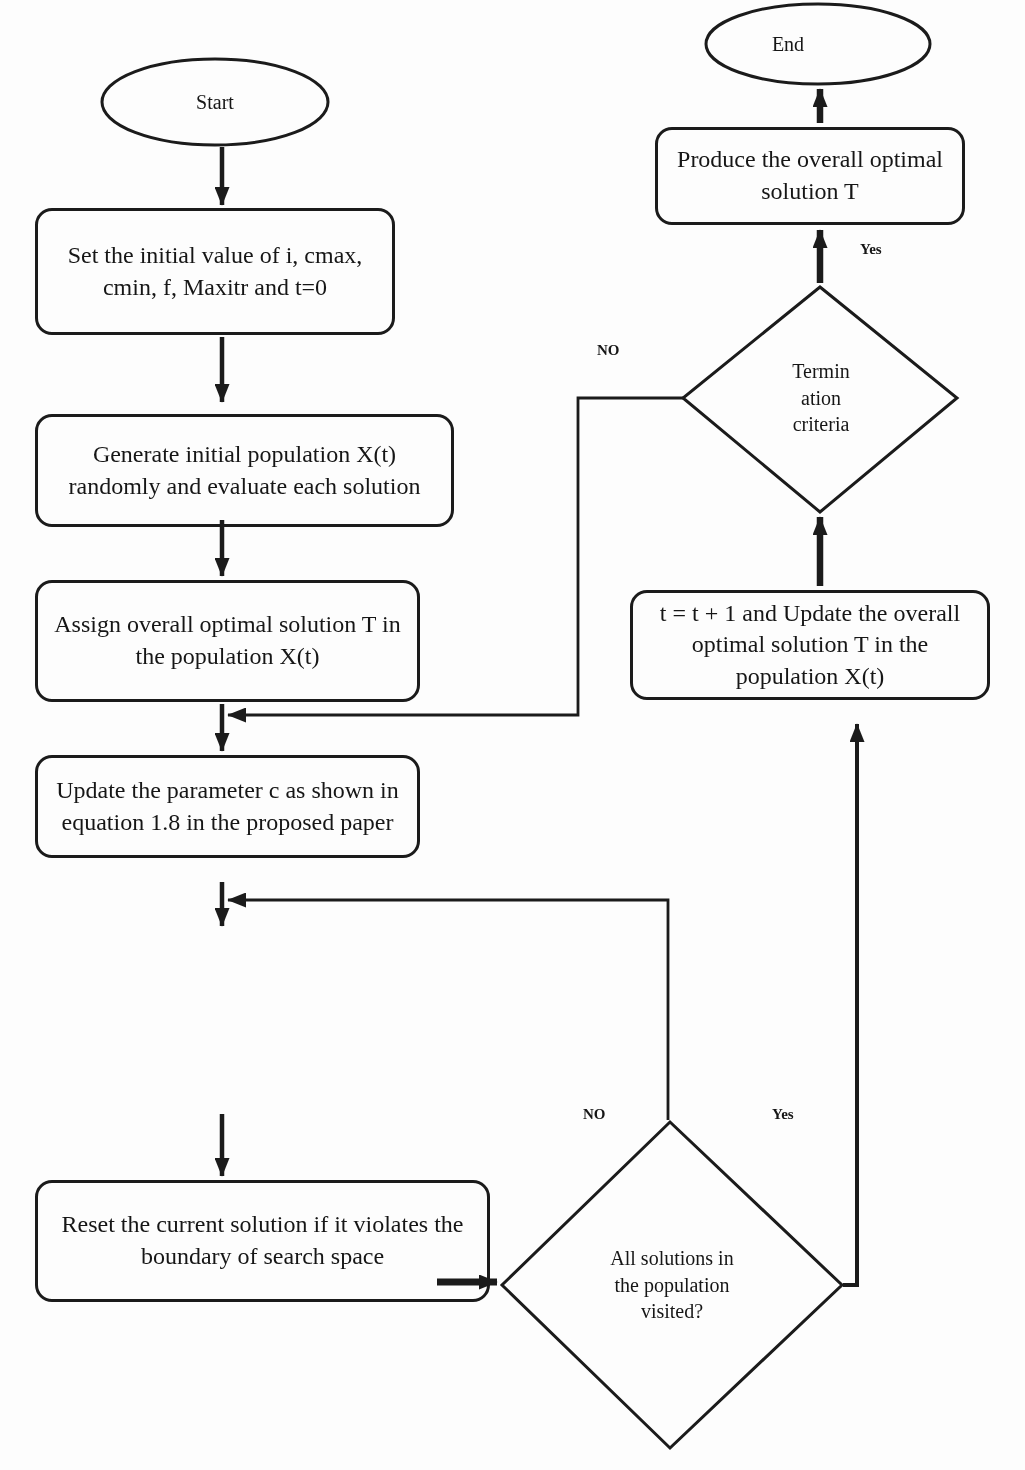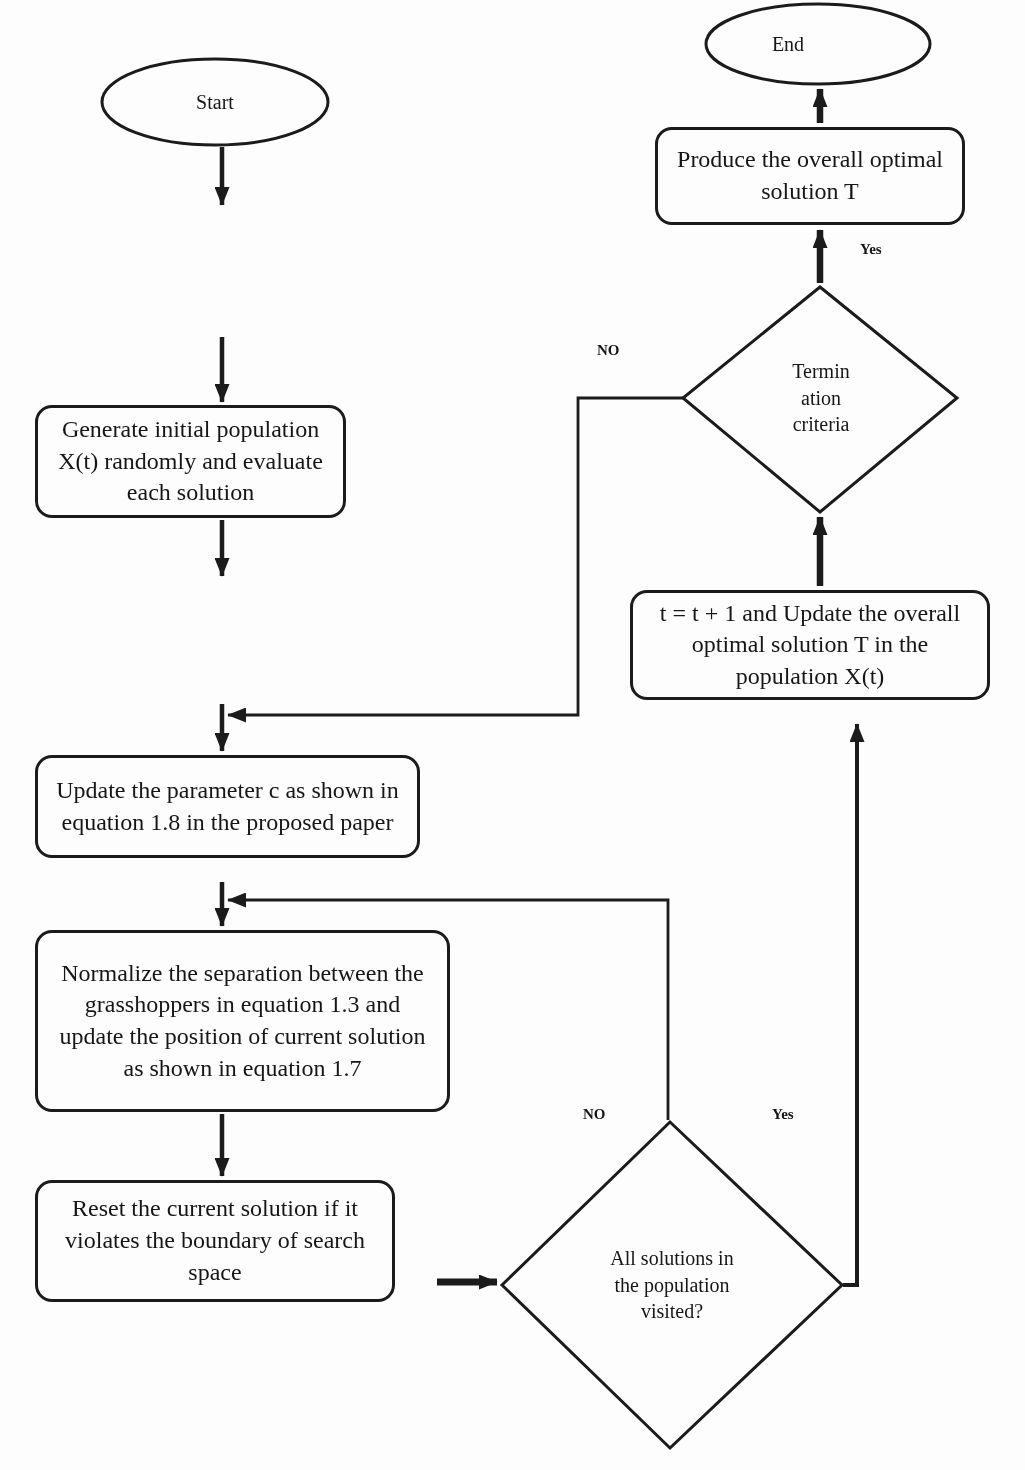--- a/index.html
+++ b/index.html
@@ -14,25 +14,25 @@
     font-size:24px;line-height:1.32;padding:8px 14px;box-sizing:border-box;
     background:transparent;
   }
   .flabel{
     position:absolute;display:flex;align-items:center;justify-content:center;
     text-align:center;font-size:20px;line-height:1.32;
   }
   .elabel{position:absolute;font-size:15px;font-weight:700;}
 
   #n-set{left:35px;top:208px;width:360px;height:127px;}
-  #n-generate{left:35px;top:405px;width:311px;height:113px;}
+  #n-generate{left:35px;top:414px;width:419px;height:113px;}
   #n-assign{left:35px;top:580px;width:385px;height:122px;}
   #n-updatec{left:35px;top:755px;width:385px;height:103px;}
   #n-normalize{left:35px;top:930px;width:415px;height:182px;}
-  #n-reset{left:35px;top:1180px;width:360px;height:122px;}
+  #n-reset{left:35px;top:1180px;width:455px;height:122px;}
   #n-tupdate{left:630px;top:590px;width:360px;height:110px;}
   #n-produce{left:655px;top:127px;width:310px;height:98px;}
 
   #l-start{left:102px;top:60px;width:226px;height:84px;}
   #l-end{left:676px;top:5px;width:224px;height:78px;}
   #l-termination{left:774px;top:338px;width:94px;height:120px;}
   #l-solutions{left:610px;top:1200px;width:124px;height:170px;}
 
   #e-no-term{left:597px;top:342px;}
   #e-yes-term{left:860px;top:241px;}
@@ -68,23 +68,24 @@
     <path d="M668 1120 L668 900 L228 900" stroke="#1b1b1b" stroke-width="2.8" fill="none" marker-end="url(#ah)"></path>
     <path d="M843 1285 L857 1285 L857 724" stroke="#1b1b1b" stroke-width="4" fill="none" marker-end="url(#ah)"></path>
     <path d="M820 586 L820 517" stroke="#1b1b1b" stroke-width="6.5" fill="none" marker-end="url(#ah)"></path>
     <path d="M820 283 L820 230" stroke="#1b1b1b" stroke-width="6.5" fill="none" marker-end="url(#ah)"></path>
     <path d="M820 123 L820 89" stroke="#1b1b1b" stroke-width="6.5" fill="none" marker-end="url(#ah)"></path>
   </svg>
 
   <div class="flabel" id="l-start">Start</div>
   <div class="flabel" id="l-end">End</div>
 
+  <div class="node" id="n-set">Set the initial value of i, cmax, cmin, f, Maxitr and t=0</div>
   <div class="node" id="n-generate">Generate initial population X(t) randomly and evaluate each solution</div>
+  <div class="node" id="n-assign">Assign overall optimal solution T in the population X(t)</div>
   <div class="node" id="n-updatec">Update the parameter c as shown in equation 1.8 in the proposed paper</div>
-  <div class="node" id="n-normalize">Normalize the separation between the grasshoppers in equation 1.3 and update the position of current solution as shown in equation 1.7</div>
   <div class="node" id="n-reset">Reset the current solution if it violates the boundary of search space</div>
   <div class="node" id="n-tupdate">t = t + 1 and Update the overall optimal solution T in the population X(t)</div>
   <div class="node" id="n-produce">Produce the overall optimal solution T</div>
 
   <div class="flabel" id="l-termination">Termin ation criteria</div>
   <div class="flabel" id="l-solutions">All solutions in the population visited?</div>
 
   <span class="elabel" id="e-no-term">NO</span>
   <span class="elabel" id="e-yes-term">Yes</span>
   <span class="elabel" id="e-no-sol">NO</span>

